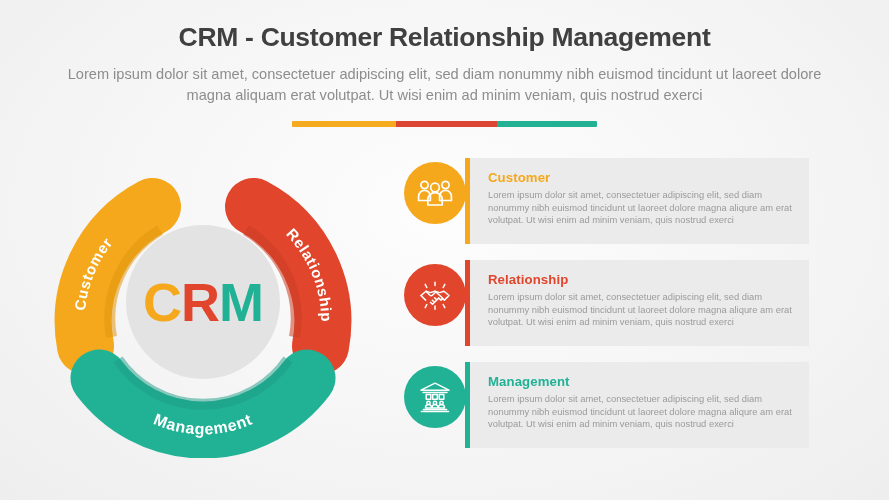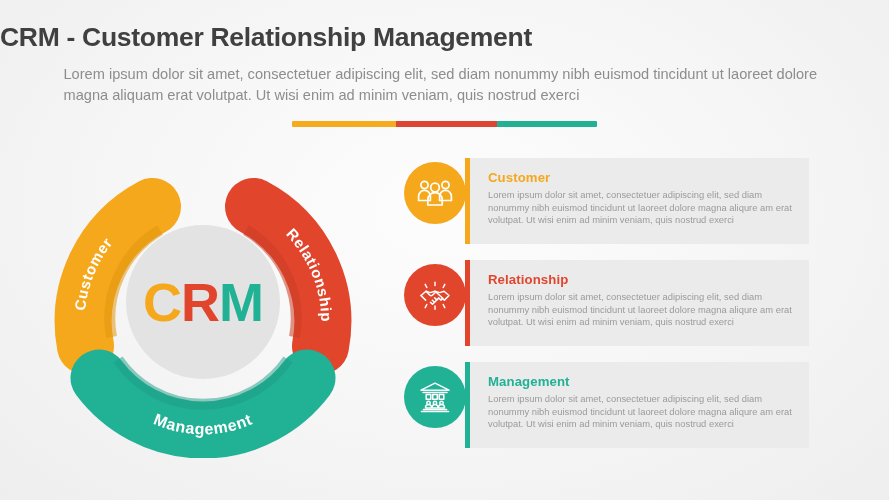--- a/index.html
+++ b/index.html
@@ -19,20 +19,21 @@
     width: 889px;
     height: 500px;
   }
 
   
   .header {
     position: absolute;
     top: 0;
     left: 0;
     width: 889px;
+    text-align: center;
   }
   .title {
     margin: 0;
     padding-top: 22px;
     font-size: 26.5px;
     font-weight: bold;
     letter-spacing: -0.3px;
     color: #404040;
     font-family: "Liberation Sans", sans-serif;
   }

